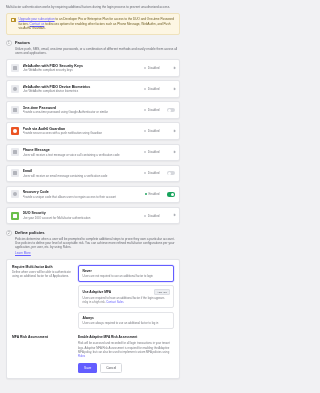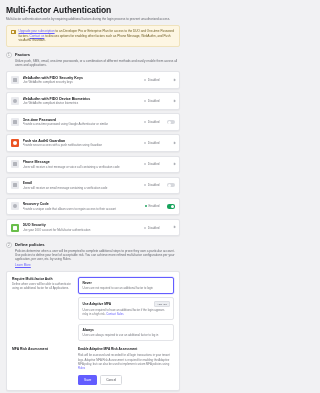--- a/index.html
+++ b/index.html
@@ -225,21 +225,20 @@
     font-family: "Liberation Sans", sans-serif;
   }
   .btn-primary { background: #635dff; color: #fff; }
   .btn-secondary { background: #ffffff; color: #4c4e55; border-color: #d8dade; }
 </style>
 </head>
 <body>
 
 <div class="page">
 
-  <div class="page-title">Multi-factor Authentication</div>
   <div class="page-sub">Multi-factor authentication works by requiring additional factors during the login process to prevent unauthorized access.</div>
 
   <div class="banner">
     <div class="banner-icon"></div>
     <div class="banner-text">
       <a href="#">Upgrade your subscription</a><span> to an Developer Pro or Enterprise Plan for access to the DUO and One-time Password factors. </span><a href="#">Contact us</a><span> to discuss options for enabling other factors such as Phone Message, WebAuthn, and Push via Auth0 Guardian.</span>
     </div>
   </div>
 
   <div class="step">

